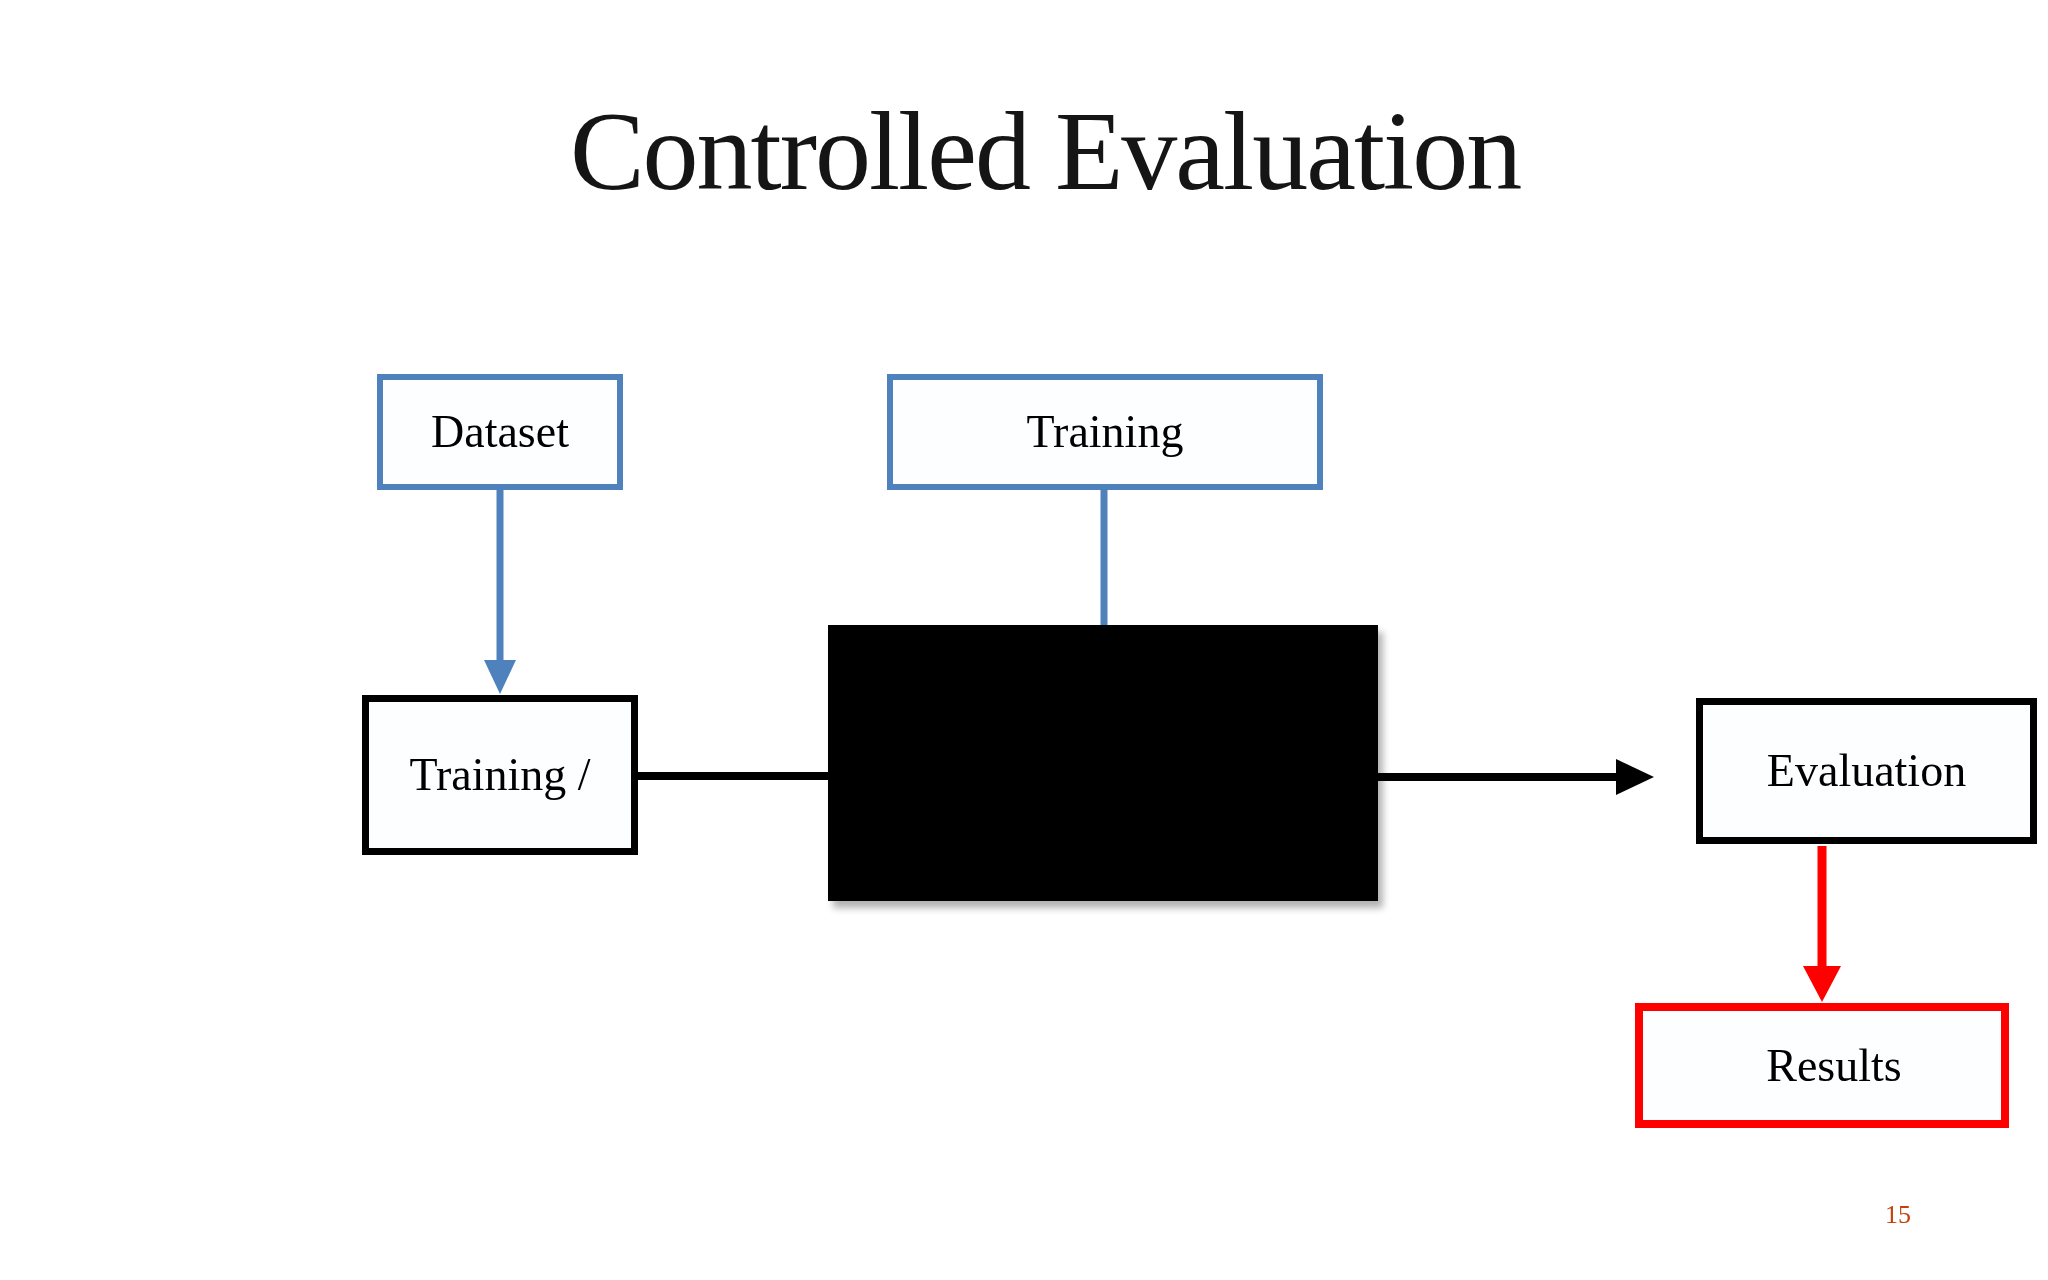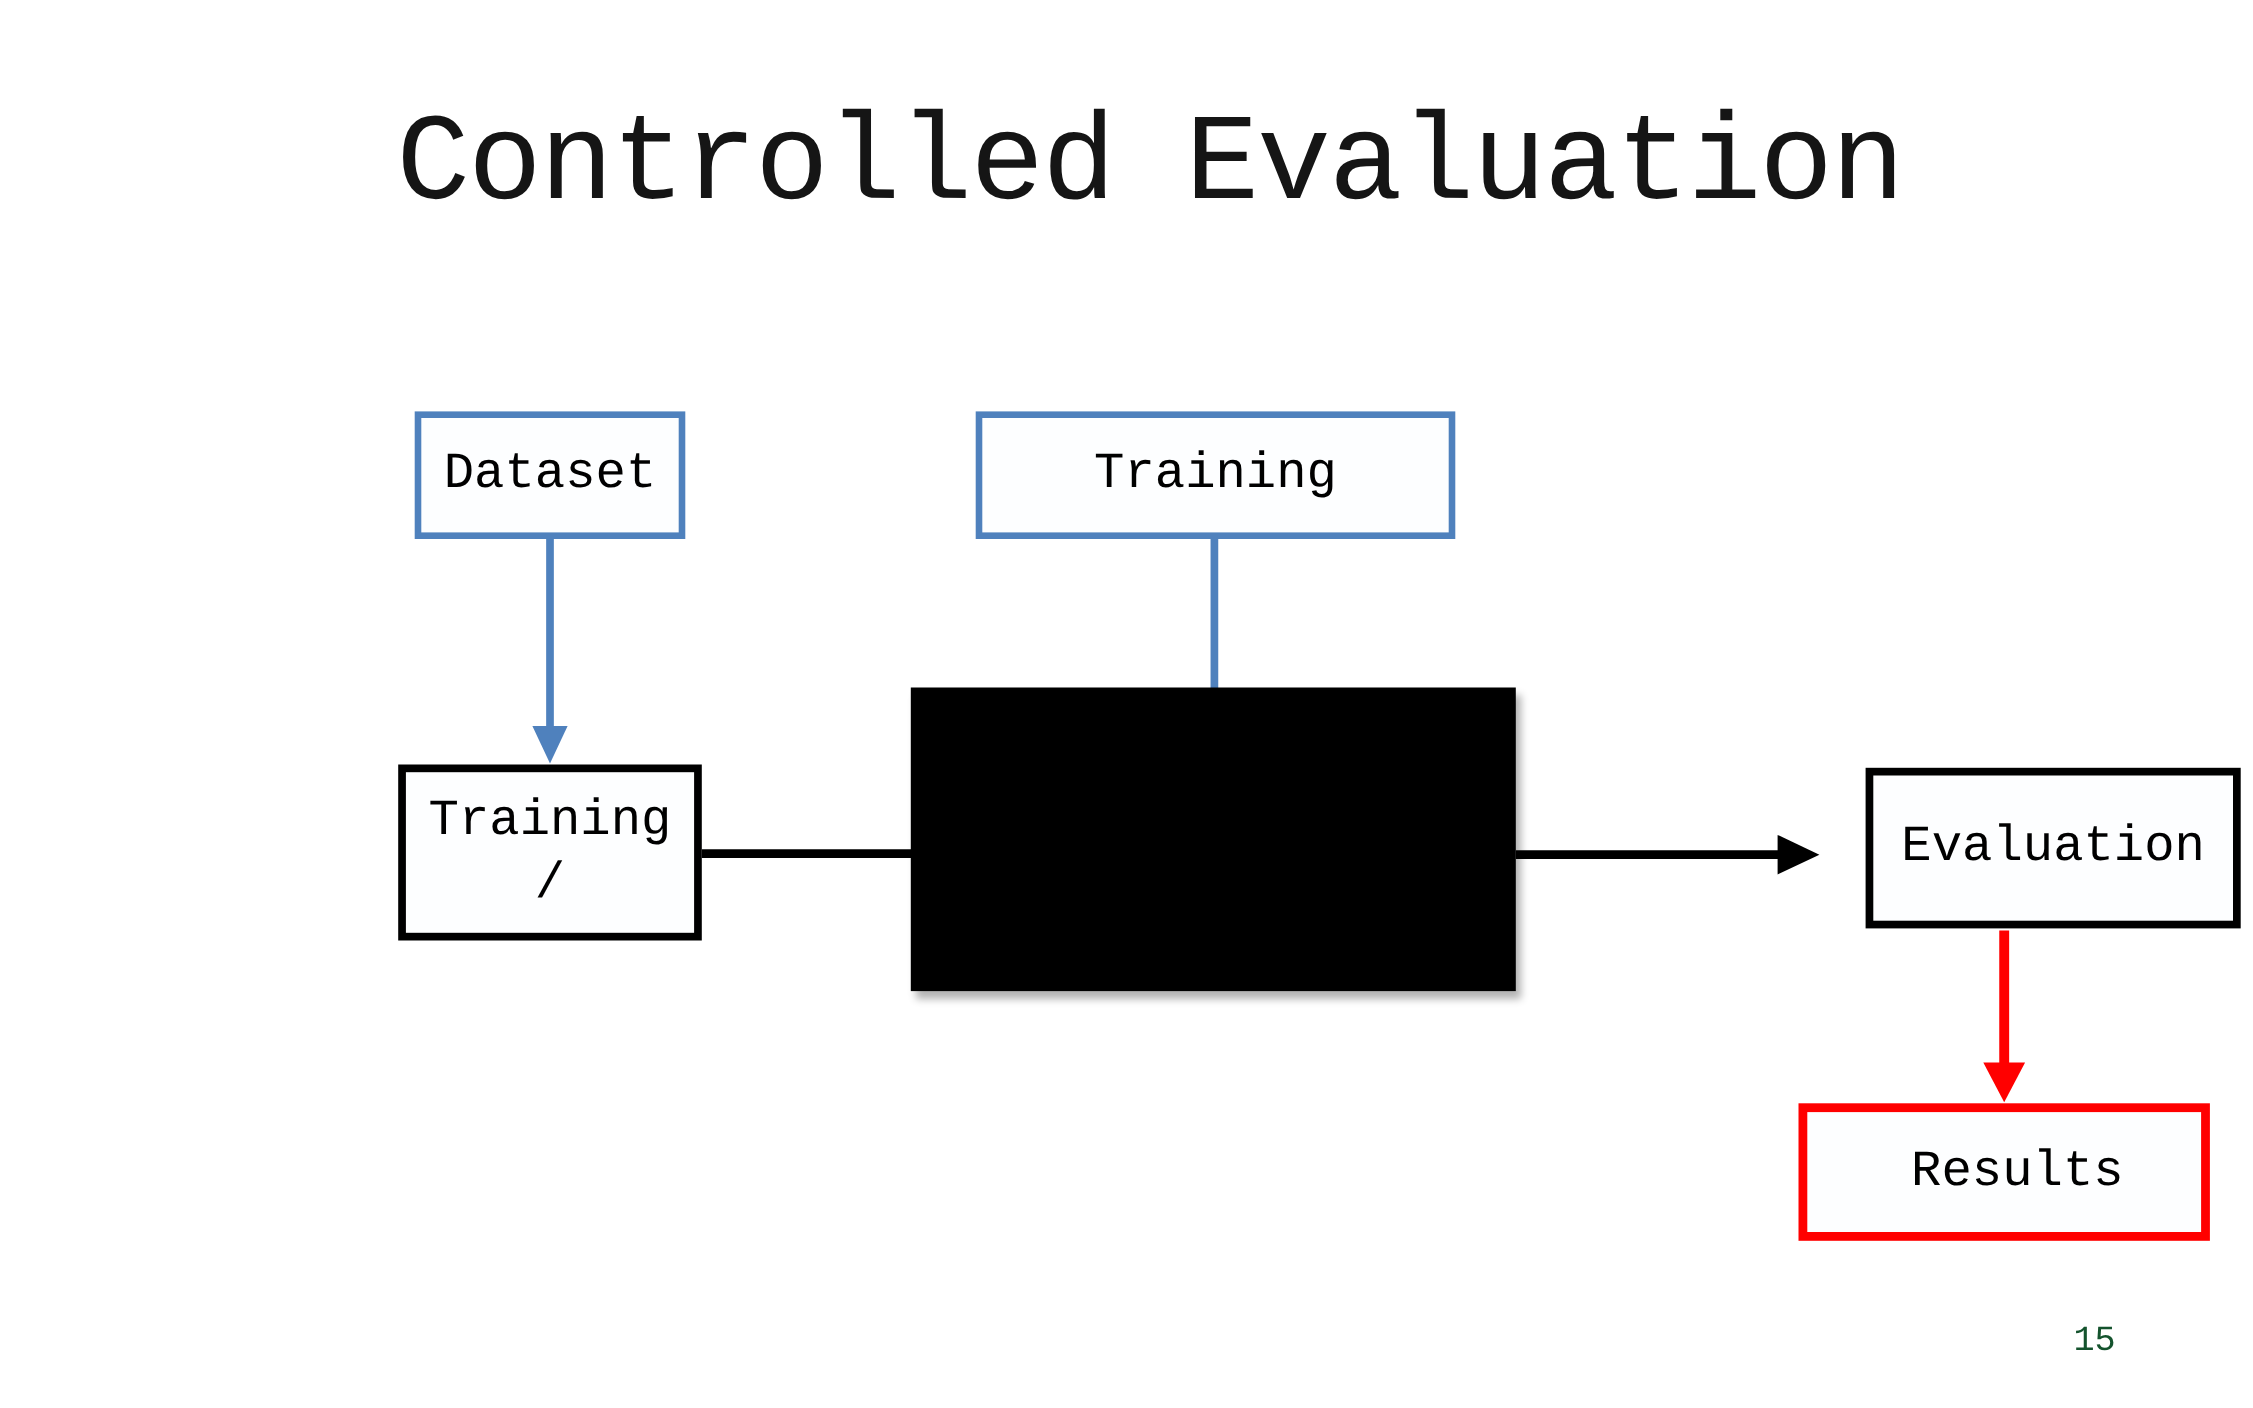--- a/index.html
+++ b/index.html
@@ -6,21 +6,21 @@
     margin: 0;
     padding: 0;
     background: #ffffff;
   }
   .slide {
     position: relative;
     width: 2048px;
     height: 1280px;
     background: #ffffff;
     overflow: hidden;
-    font-family: Liberation Mono, monospace;
+    font-family: Liberation Serif, serif;
     color: #111111;
   }
   .title {
     position: absolute;
     top: 95px;
     left: 21px;
     width: 2048px;
     margin: 0;
     text-align: center;
     font-size: 112px;
@@ -64,22 +64,22 @@
     top: 625px;
     width: 550px;
     height: 276px;
     background: #000000;
     box-shadow: 5px 7px 7px rgba(0,0,0,0.30);
   }
   .page-number {
     position: absolute;
     left: 1885px;
     top: 1200px;
-    font-size: 32px;
-    color: #14532d;
+    font-size: 26px;
+    color: #c2410c;
   }
   .two-line span { display: block; }
 </style>
 </head>
 <body>
 
 <div class="slide">
 
   <h1 class="title">Controlled Evaluation</h1>
 

